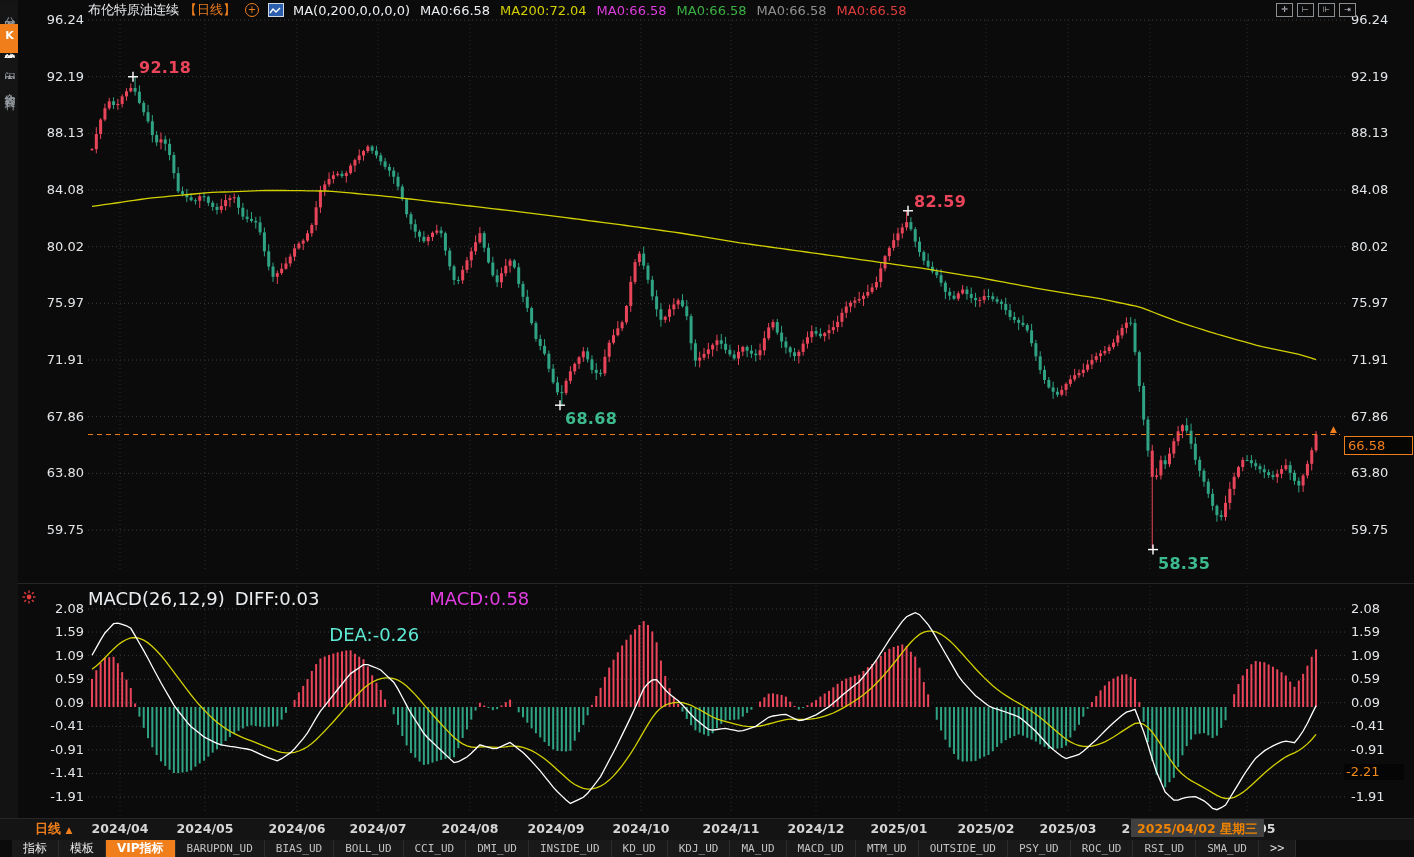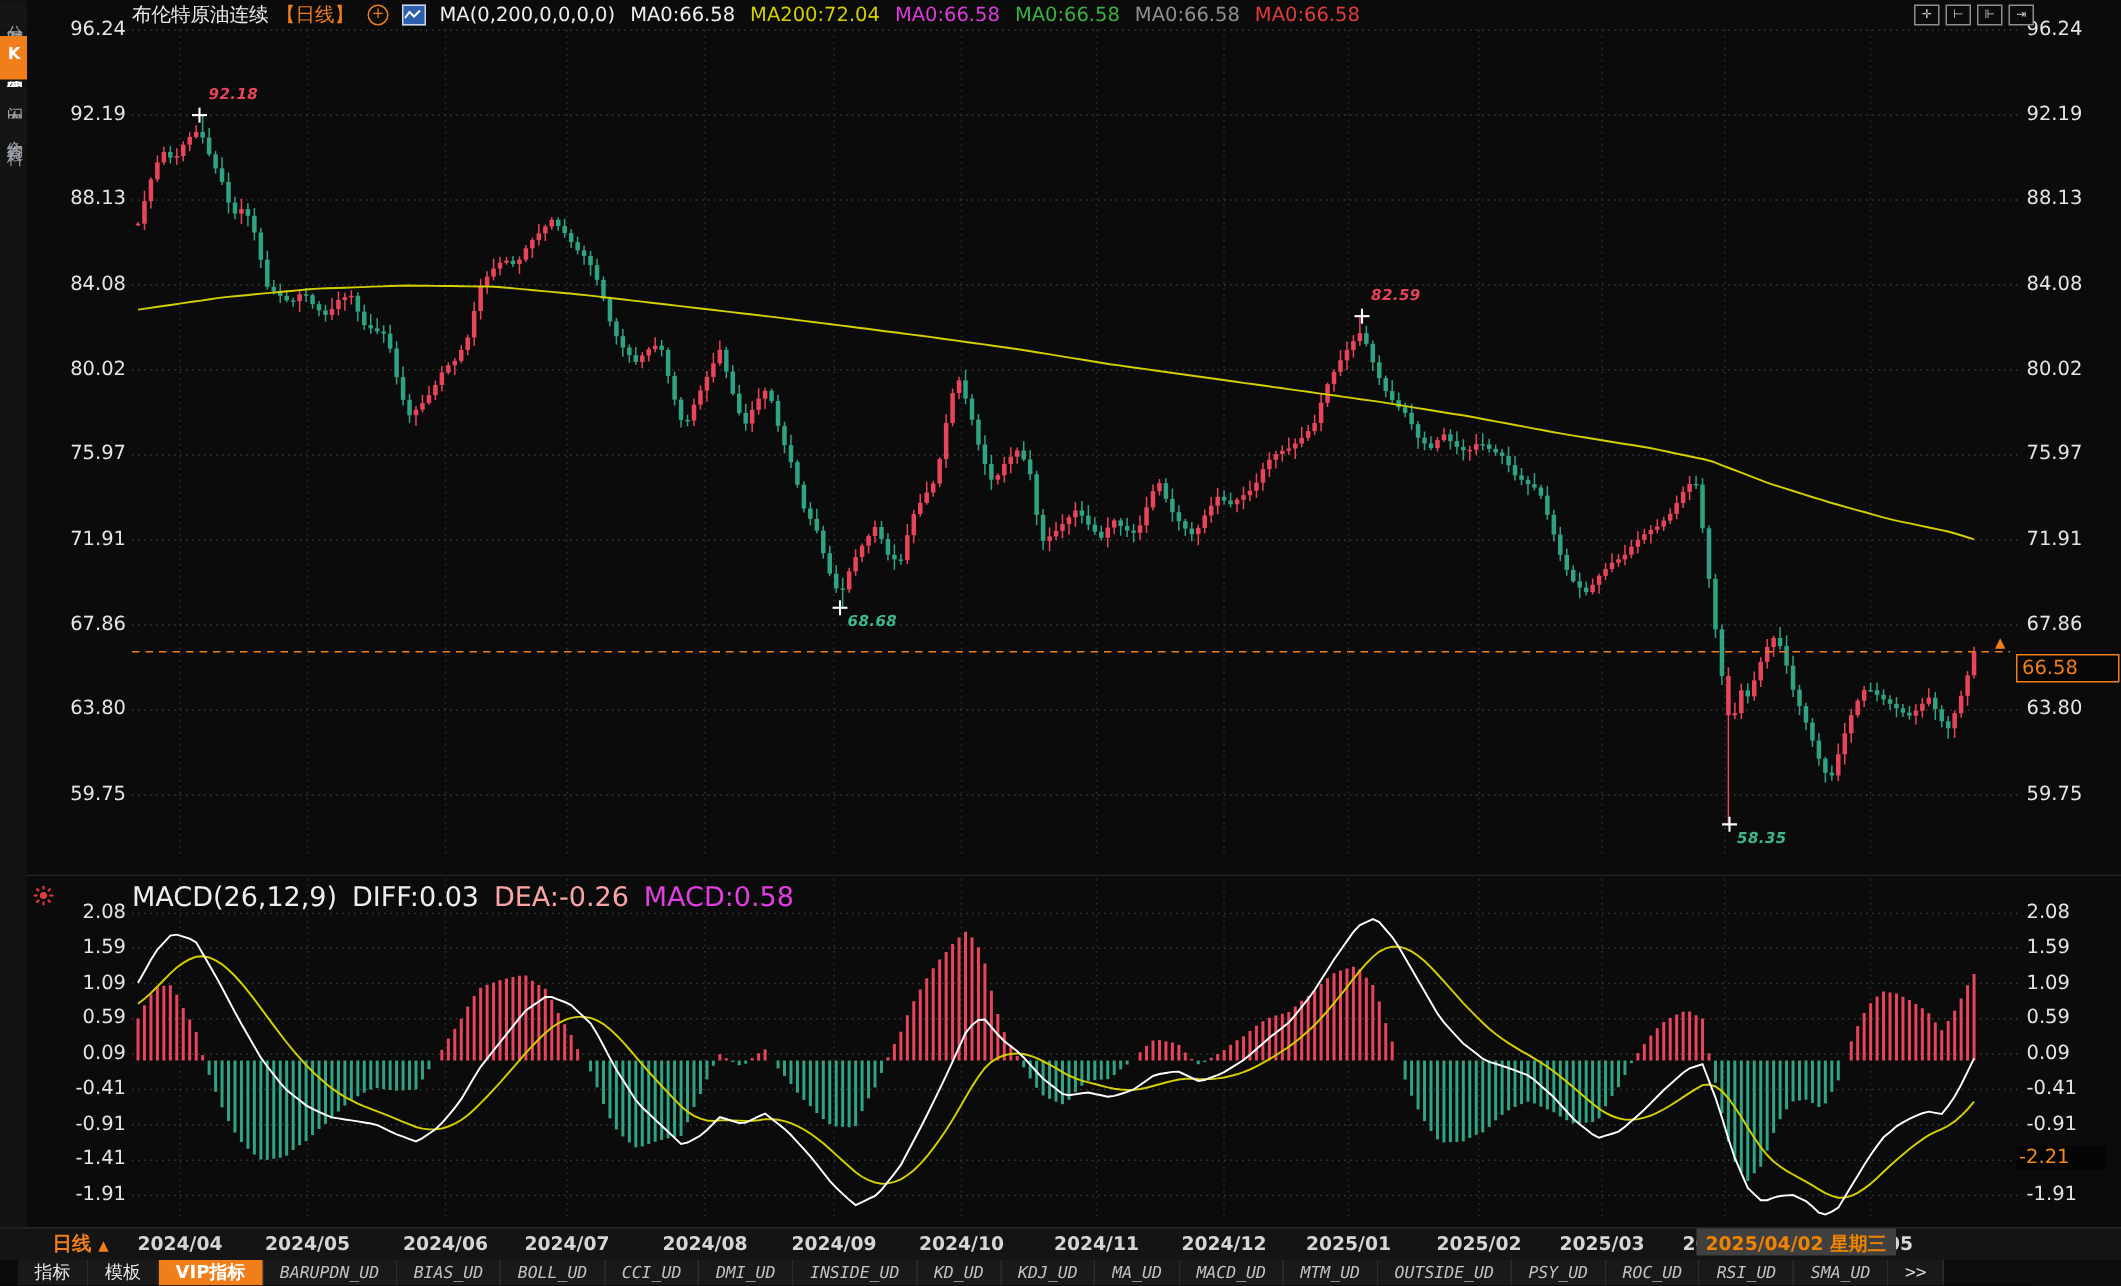--- a/index.html
+++ b/index.html
@@ -21,42 +21,42 @@
 
   #hdr-icons{position:absolute;right:58px;top:3px;display:flex;gap:4px;z-index:6;}
   .hico{width:15px;height:12px;border:1px solid #8a8f94;color:#c7ccd1;font-size:8px;line-height:11px;text-align:center;background:#0b0b0c;cursor:pointer;}
 
   
   #price-svg{position:absolute;left:0;top:0;z-index:1;}
   #macd-svg{position:absolute;left:0;top:583px;z-index:1;}
 
   .axis-label{position:absolute;left:0;width:84px;text-align:right;font-size:13px;color:#e3e6e8;line-height:16px;z-index:2;}
   .axis-label.right{left:1351px;text-align:left;width:60px;}
-  .px-ann{position:absolute;font-size:10px;font-weight:bold;z-index:3;letter-spacing:0.3px;font-style:italic;}
+  .px-ann{position:absolute;font-size:16px;font-weight:bold;z-index:3;letter-spacing:0.3px;}
 
   #price-tag{position:absolute;left:1344px;top:436px;width:64px;height:17px;border:1px solid #ef7e1b;background:#060604;color:#ef7e1b;font-size:13px;line-height:17px;padding-left:3px;z-index:4;}
   #price-arrow{position:absolute;left:1330px;top:424px;color:#ef7e1b;font-size:9px;z-index:4;}
   #macd-tag{position:absolute;left:1344px;top:764px;width:58px;height:16px;background:#050505;color:#ef8a1b;font-size:13px;line-height:16px;padding-left:2px;z-index:4;}
 
   
   #macd-header{position:absolute;left:88px;top:588px;display:flex;gap:10px;font-size:18px;z-index:4;white-space:nowrap;}
-  .mh-white{color:#eceff1;} .mh-yellow{color:#fca5a5;} .mh-magenta{color:#e23ee2;}
+  .mh-white{color:#eceff1;} .mh-yellow{color:#5eead4;margin-top:36px;} .mh-magenta{color:#e23ee2;}
   #macd-gear{position:absolute;left:22px;top:589px;z-index:4;cursor:pointer;}
 
   
   #date-row{position:absolute;left:0;top:818px;width:1414px;height:22px;background:#141414;border-top:1px solid #262626;box-sizing:border-box;z-index:3;}
   #period-label{position:absolute;left:35px;top:820px;color:#ef7e1b;font-size:13px;font-weight:bold;z-index:4;cursor:pointer;}
   #period-arrow{color:#ef7e1b;font-size:9px;}
   .date-label{position:absolute;top:821px;transform:translateX(-50%);color:#d6d6d6;font-size:12.5px;font-weight:bold;z-index:3;}
   #date-highlight{position:absolute;left:1131px;top:819px;height:18px;background:#404040;color:#f08300;font-size:12.5px;font-weight:bold;line-height:19px;padding:0 6px;z-index:5;}
 
   
   #toolbar{position:absolute;left:12px;top:840px;width:1414px;height:17px;background:#0d0d0d;display:flex;align-items:stretch;z-index:3;}
   .tb-item{padding:0 11px;font-size:12px;line-height:17px;color:#e8e8e8;background:#191919;border-right:1px solid #2c2c2c;cursor:pointer;white-space:nowrap;}
-  .tb-item.s-ind{font-family:"DejaVu Sans Mono","Liberation Mono",monospace;font-size:11px;color:#c2c2c2;font-style:italic;}
+  .tb-item.s-ind{font-family:"DejaVu Sans Mono","Liberation Mono",monospace;font-size:11px;color:#c2c2c2;}
   .tb-item.s-vip{background:#ef7e1b;color:#fff;font-weight:bold;}
   .tb-item.s-more{color:#ddd;font-family:"DejaVu Sans Mono",monospace;}
 
   #watermark{position:absolute;right:12px;top:799px;font-size:40px;color:#b6bcc3;letter-spacing:2px;z-index:6;font-family:"DejaVu Sans",sans-serif;}
 </style>
 </head>
 <body>
 
 <div id="app">
 

